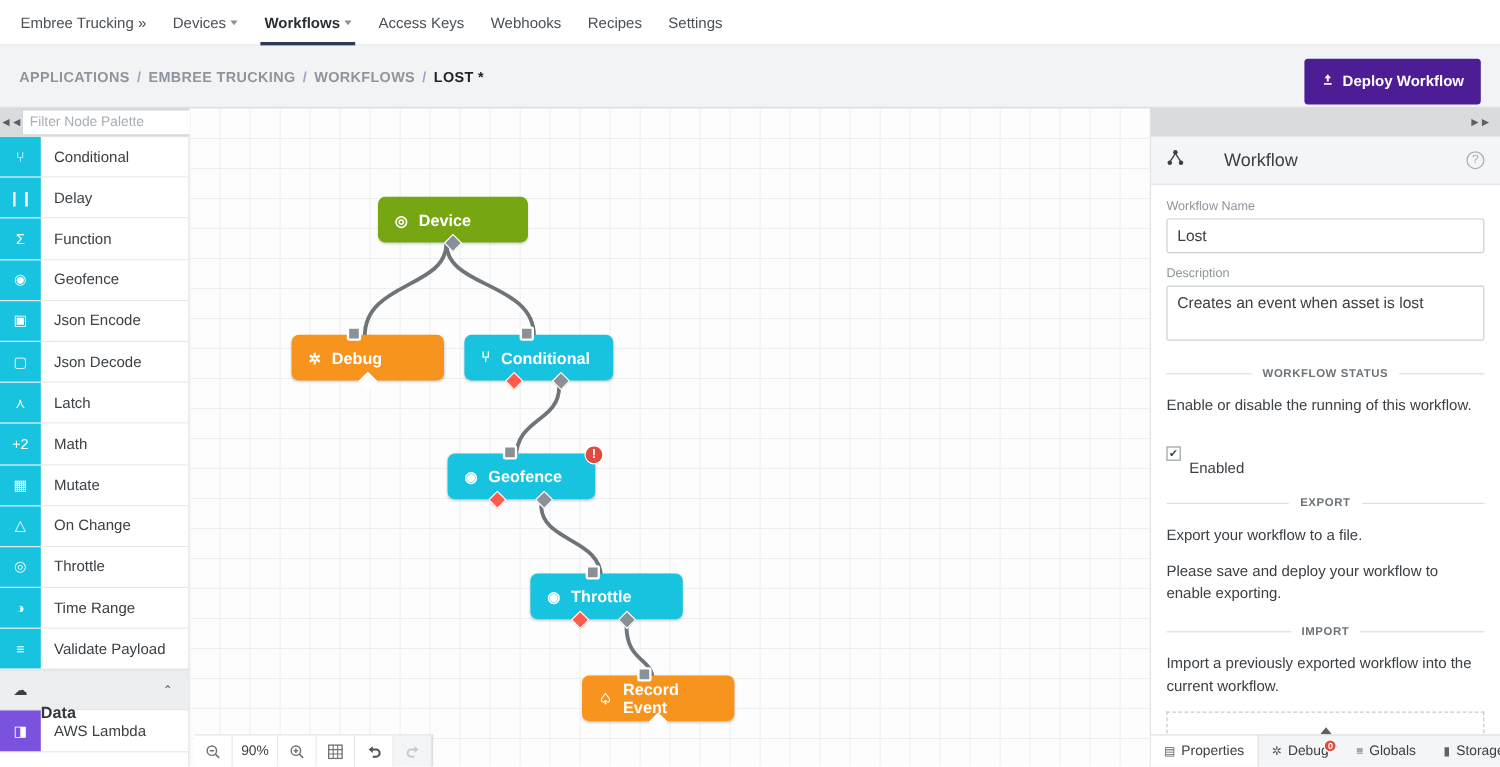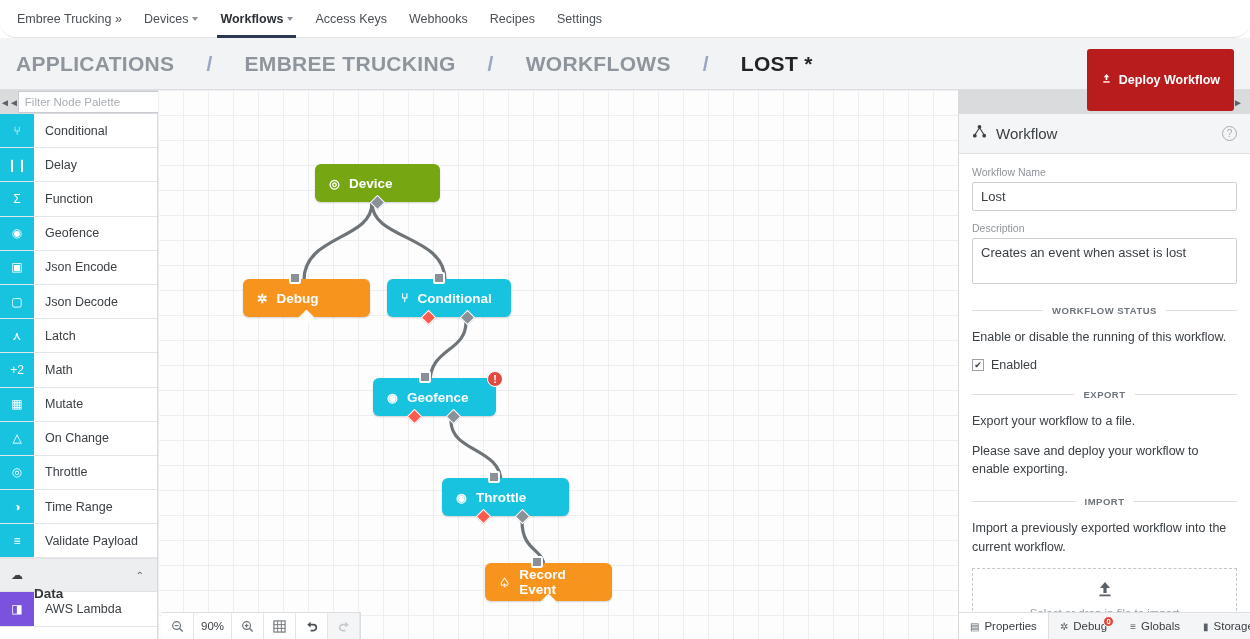--- a/index.html
+++ b/index.html
@@ -13,21 +13,20 @@
 
   
   .topnav {
     height: 38px;
     background: #fff;
     border-bottom: 1px solid #e3e5e8;
     display: flex;
     align-items: center;
     padding-left: 6px;
     position: relative;
-    border-radius: 16px;
   }
   .nav-item {
     font-size: 12.5px;
     color: #4a5056;
     padding: 0 11px;
     height: 38px;
     line-height: 38px;
     cursor: pointer;
     white-space: nowrap;
     position: relative;
@@ -64,33 +63,33 @@
   
   .crumbbar {
     height: 52px;
     background: #f2f3f4;
     border-bottom: 1px solid #dcdee1;
     display: flex;
     align-items: center;
     padding: 0 16px;
     position: relative;
   }
-  .crumbs { display: flex; align-items: center; font-size: 21px; letter-spacing: .3px; gap: 26px; }
+  .crumbs { display: flex; align-items: center; font-size: 12px; letter-spacing: .3px; }
   .crumb { color: #8f959c; font-weight: bold; cursor: pointer; }
   .crumb.current { color: #222528; cursor: default; }
   .crumb-sep { color: #9aa6c4; margin: 0 6px; font-weight: bold; }
   .deploy-btn {
     position: absolute;
     right: 16px; top: 11px;
-    background: #b91c1c;
+    background: #4c1d95;
     color: #fff;
     border: none;
     font-size: 12.5px;
     font-weight: bold;
-    padding: 24px 14px;
+    padding: 12px 14px;
     border-radius: 3px;
     cursor: pointer;
     display: flex;
     align-items: center;
     gap: 7px;
     font-family: "Liberation Sans", sans-serif;
   }
 
   
   .main { display: flex; height: 549px; }
@@ -227,21 +226,21 @@
     display: flex; align-items: center; justify-content: flex-end;
   }
   .rpanel-head {
     height: 40px;
     background: #f4f5f6;
     border-bottom: 1px solid #e0e2e5;
     display: flex; align-items: center;
     padding: 0 13px;
     gap: 9px;
   }
-  .rpanel-title { font-size: 15px; color: #3b4045; flex: 1; }
+  .rpanel-title { font-size: 15px; color: #3b4045; flex: 1; margin-left: 24px; }
   .help-icon {
     width: 15px; height: 15px; border-radius: 50%;
     border: 1.3px solid #a7adb4; color: #a7adb4;
     font-size: 10px; display: flex; align-items: center; justify-content: center;
     cursor: pointer;
   }
   .rpanel-body { flex: 1; padding: 12px 13px 0 13px; overflow: hidden; }
   .field-label { font-size: 10.5px; color: #8f959c; margin-bottom: 4px; }
   .text-input {
     width: 100%; height: 29px;
@@ -271,21 +270,21 @@
   .sec-divider .line { flex: 1; height: 1px; background: #dcdee1; }
   .sec-divider .lbl { font-size: 9.5px; font-weight: bold; color: #6d737a; letter-spacing: .5px; }
   .ptext { font-size: 12.5px; color: #3b4045; line-height: 1.5; margin-bottom: 11px; }
   .checkrow { display: flex; align-items: center; gap: 7px; cursor: pointer; }
   .cbox {
     width: 12px; height: 12px;
     border: 1px solid #9aa0a6; background: #fff;
     display: flex; align-items: center; justify-content: center;
     font-size: 9px; color: #3b4045;
   }
-  .checkrow .ctext { font-size: 12.5px; color: #3b4045; }
+  .checkrow .ctext { font-size: 12.5px; color: #3b4045; margin-top: 24px; }
   .dropzone {
     border: 1px dashed #c4c8cc;
     height: 63px;
     display: flex; flex-direction: column;
     align-items: center; justify-content: center;
     gap: 3px;
     cursor: pointer;
     margin-top: 4px;
   }
   .dz-text { font-size: 11.5px; color: #9aa0a6; }

